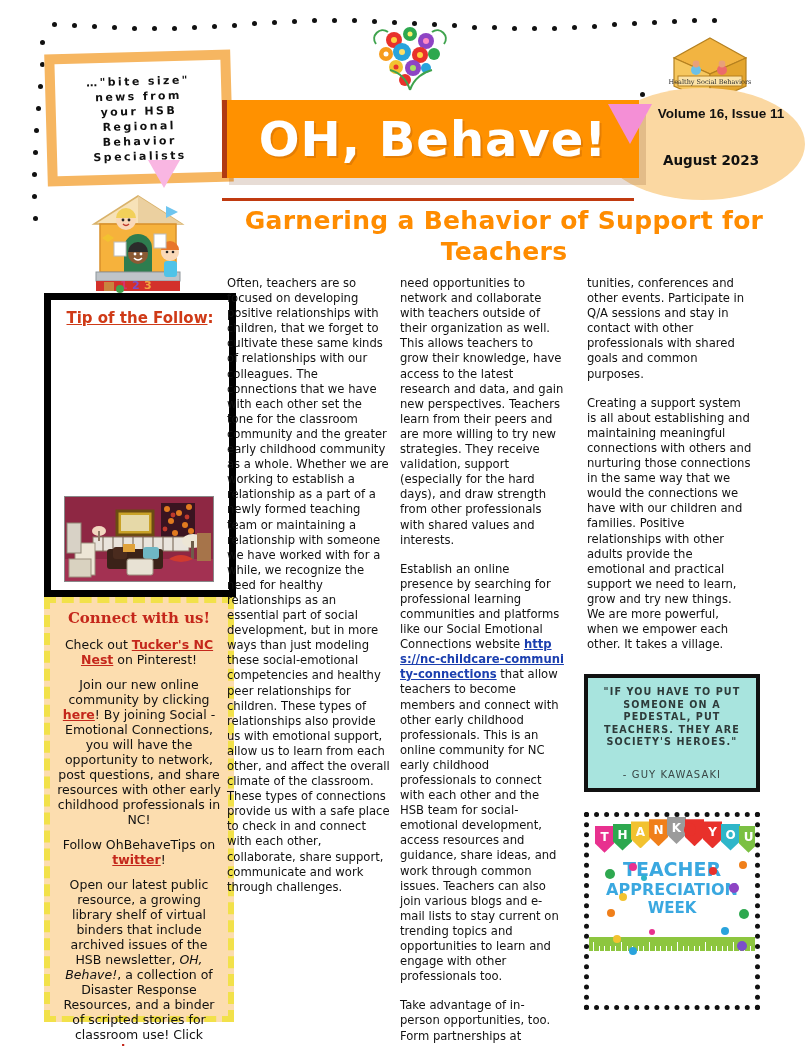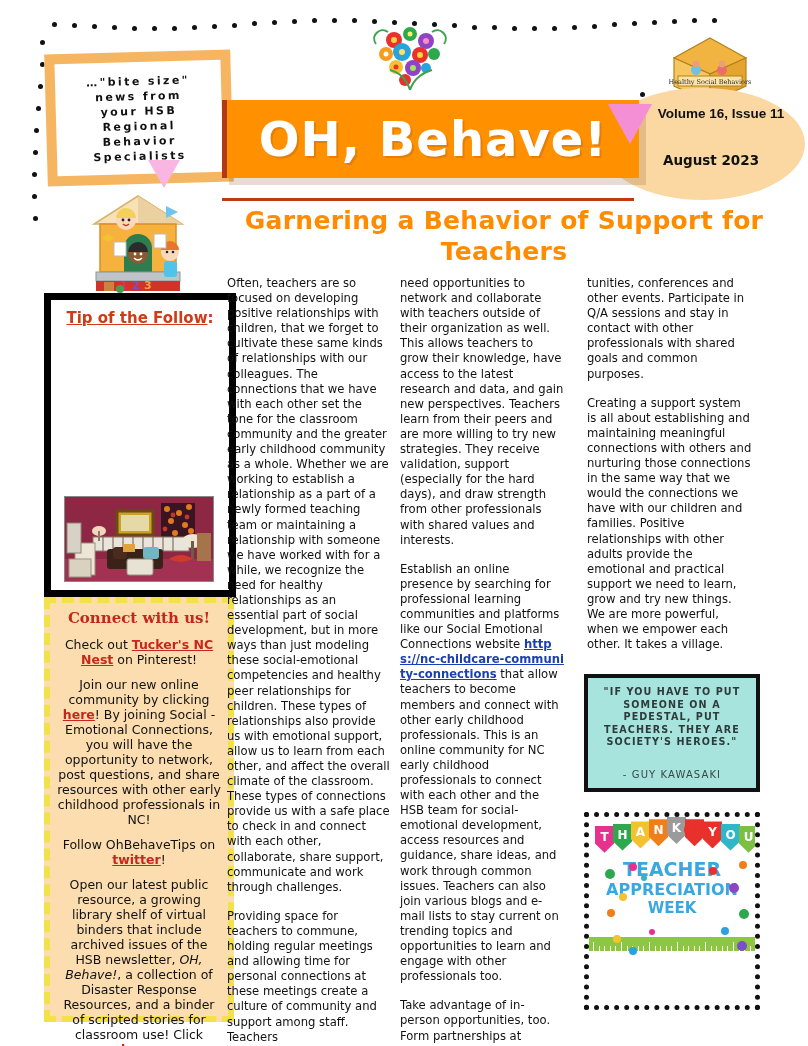--- a/index.html
+++ b/index.html
@@ -385,21 +385,20 @@
   <div class="connect-p">
     <span>Follow OhBehaveTips on </span><a class="lnk" href="#">twitter</a><span>!</span>
   </div>
   <div class="connect-p">
     <span>Open our latest public resource, a growing library shelf of virtual binders that include archived issues of the HSB newsletter, </span><i>OH, Behave!</i><span>, a collection of Disaster Response Resources, and a binder of scripted stories for classroom use! Click </span><a class="lnk" href="#">here</a><span>.</span>
   </div>
 </div>
 
 <div class="col" id="col1">
   <p>Often, teachers are so focused on developing positive relationships with children, that we forget to cultivate these same kinds of relationships with our colleagues. The connections that we have with each other set the tone for the classroom community and the greater early childhood community as a whole. Whether we are working to establish a relationship as a part of a newly formed teaching team or maintaining a relationship with someone we have worked with for a while, we recognize the need for healthy relationships as an essential part of social development, but in more ways than just modeling these social-emotional competencies and healthy peer relationships for children. These types of relationships also provide us with emotional support, allow us to learn from each other, and affect the overall climate of the classroom. These types of connections provide us with a safe place to check in and connect with each other, collaborate, share support, communicate and work through challenges.</p>
-  <p>Providing space for teachers to commune, holding regular meetings and allowing time for personal connections at these meetings create a culture of community and support among staff. Teachers</p>
 </div>
 
 <div class="col" id="col2">
   <p>need opportunities to network and collaborate with teachers outside of their organization as well. This allows teachers to grow their knowledge, have access to the latest research and data, and gain new perspectives. Teachers learn from their peers and are more willing to try new strategies. They receive validation, support (especially for the hard days), and draw strength from other professionals with shared values and interests.</p>
   <p><span>Establish an online presence by searching for professional learning communities and platforms like our Social Emotional Connections website </span><a class="url" href="#">https://nc-childcare-community-connections</a><span> that allow teachers to become members and connect with other early childhood professionals. This is an online community for NC early childhood professionals to connect with each other and the HSB team for social-emotional development, access resources and guidance, share ideas, and work through common issues. Teachers can also join various blogs and e-mail lists to stay current on trending topics and opportunities to learn and engage with other professionals too.</span></p>
   <p>Take advantage of in-person opportunities, too. Form partnerships at trainings and professional development oppor-</p>
 </div>
 
 <div class="col" id="col3">
   <p>tunities, conferences and other events. Participate in Q/A sessions and stay in contact with other professionals with shared goals and common purposes.</p>

